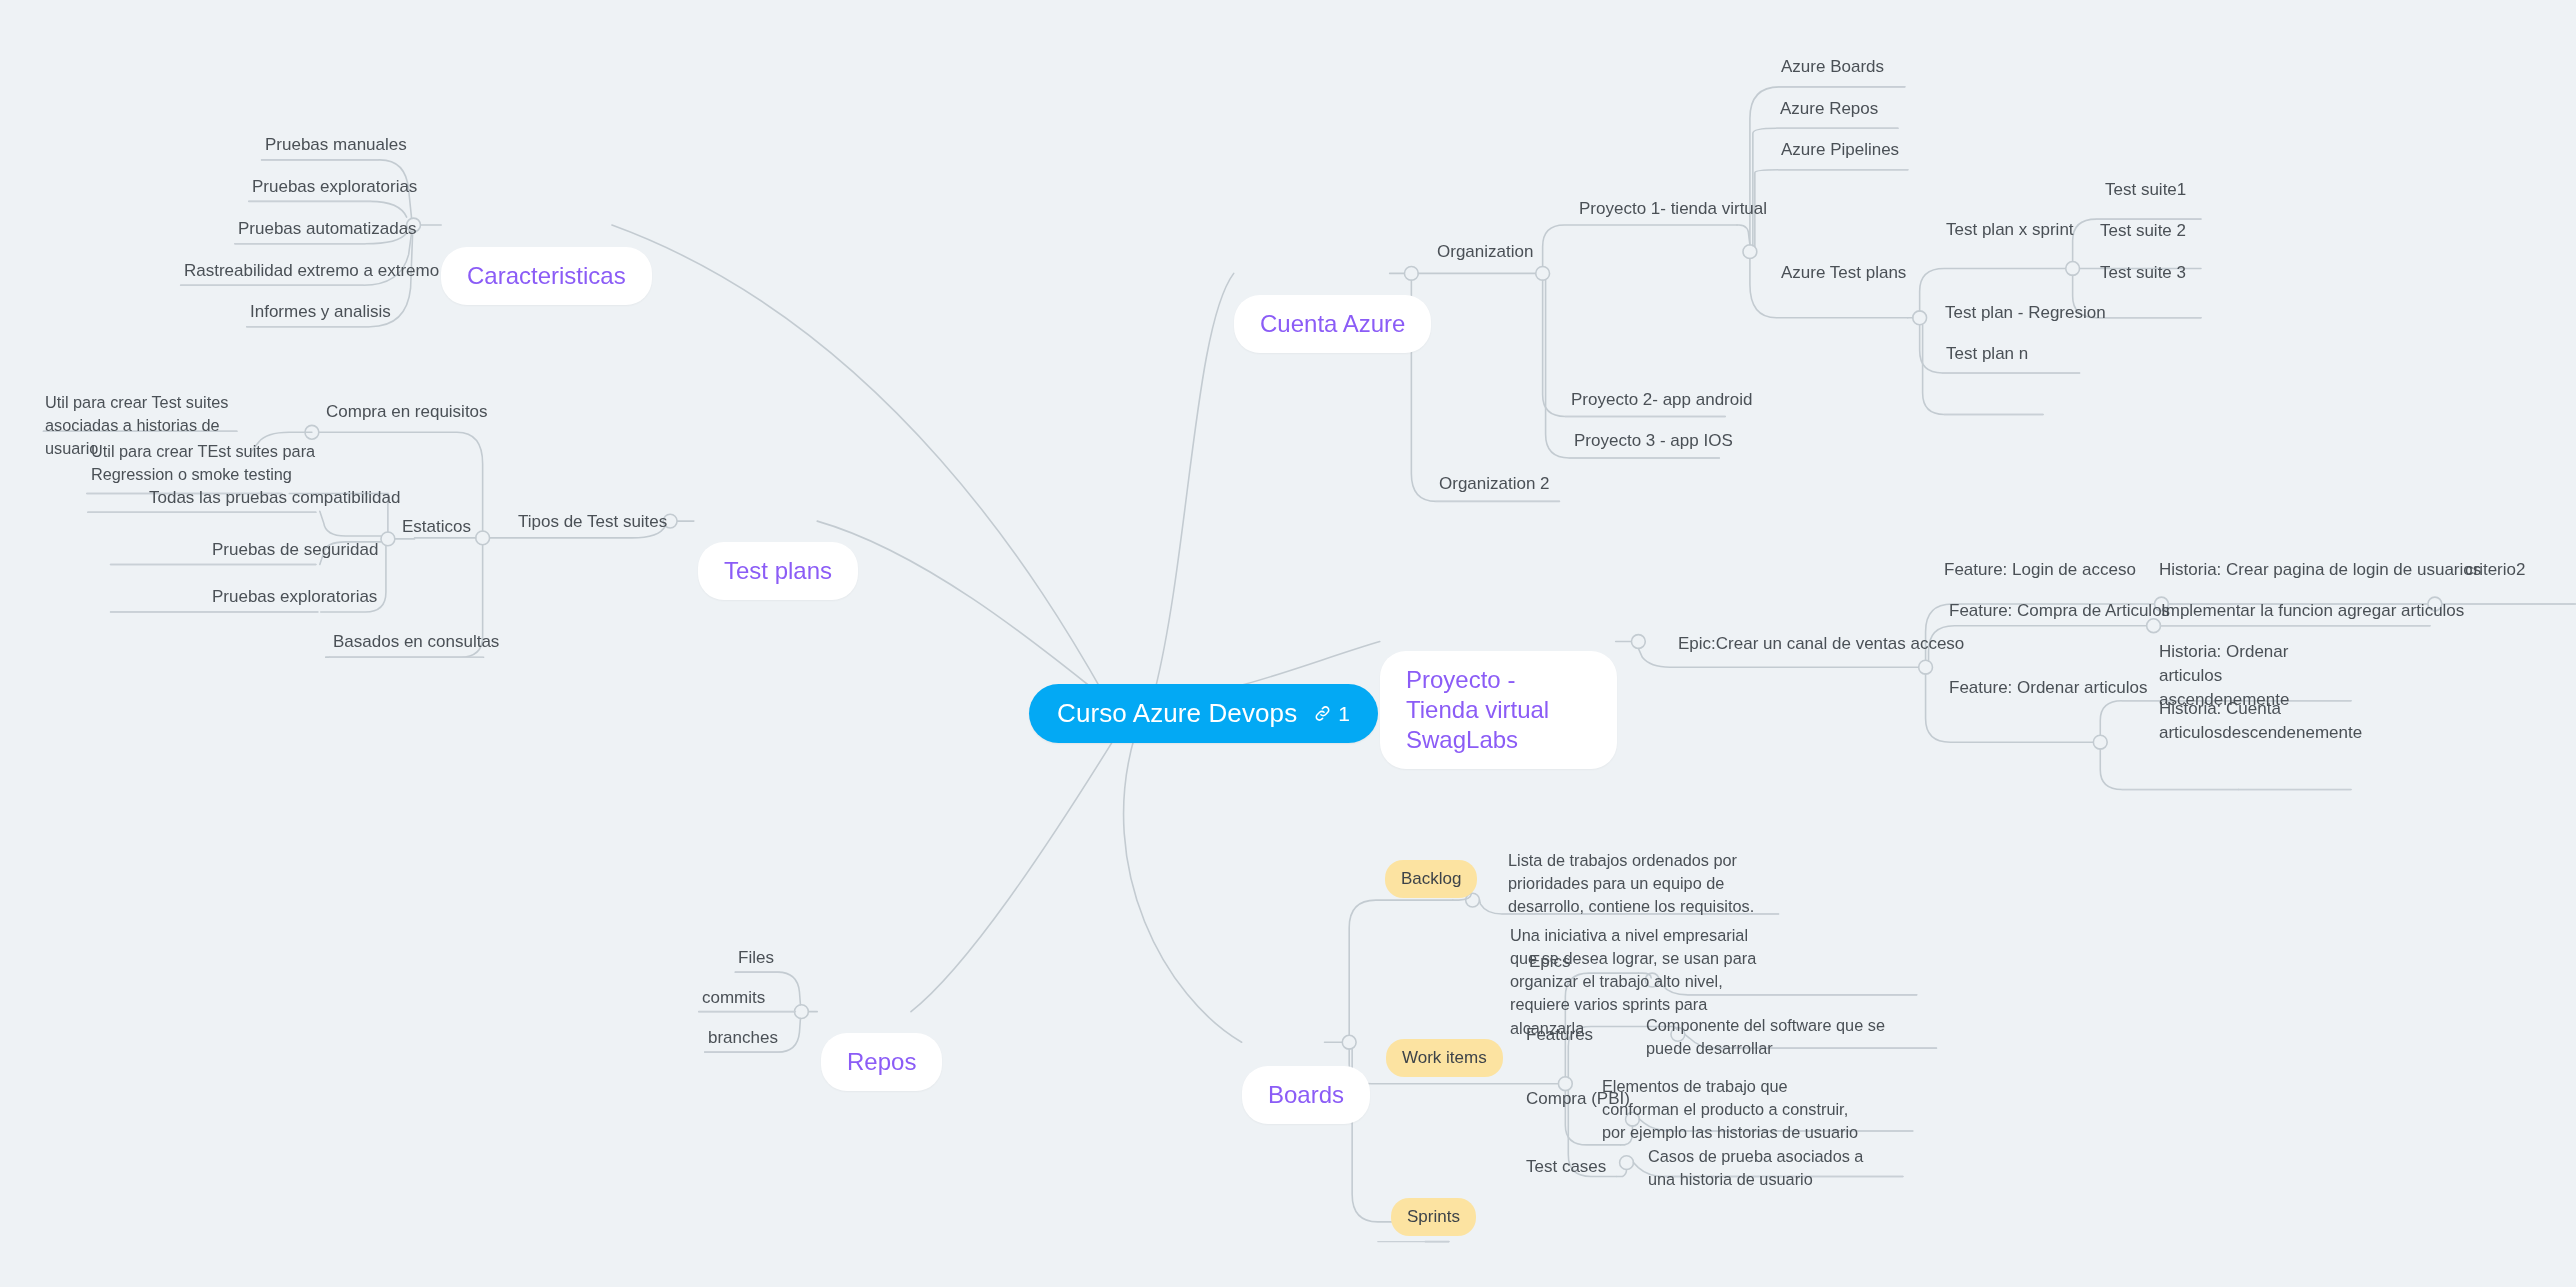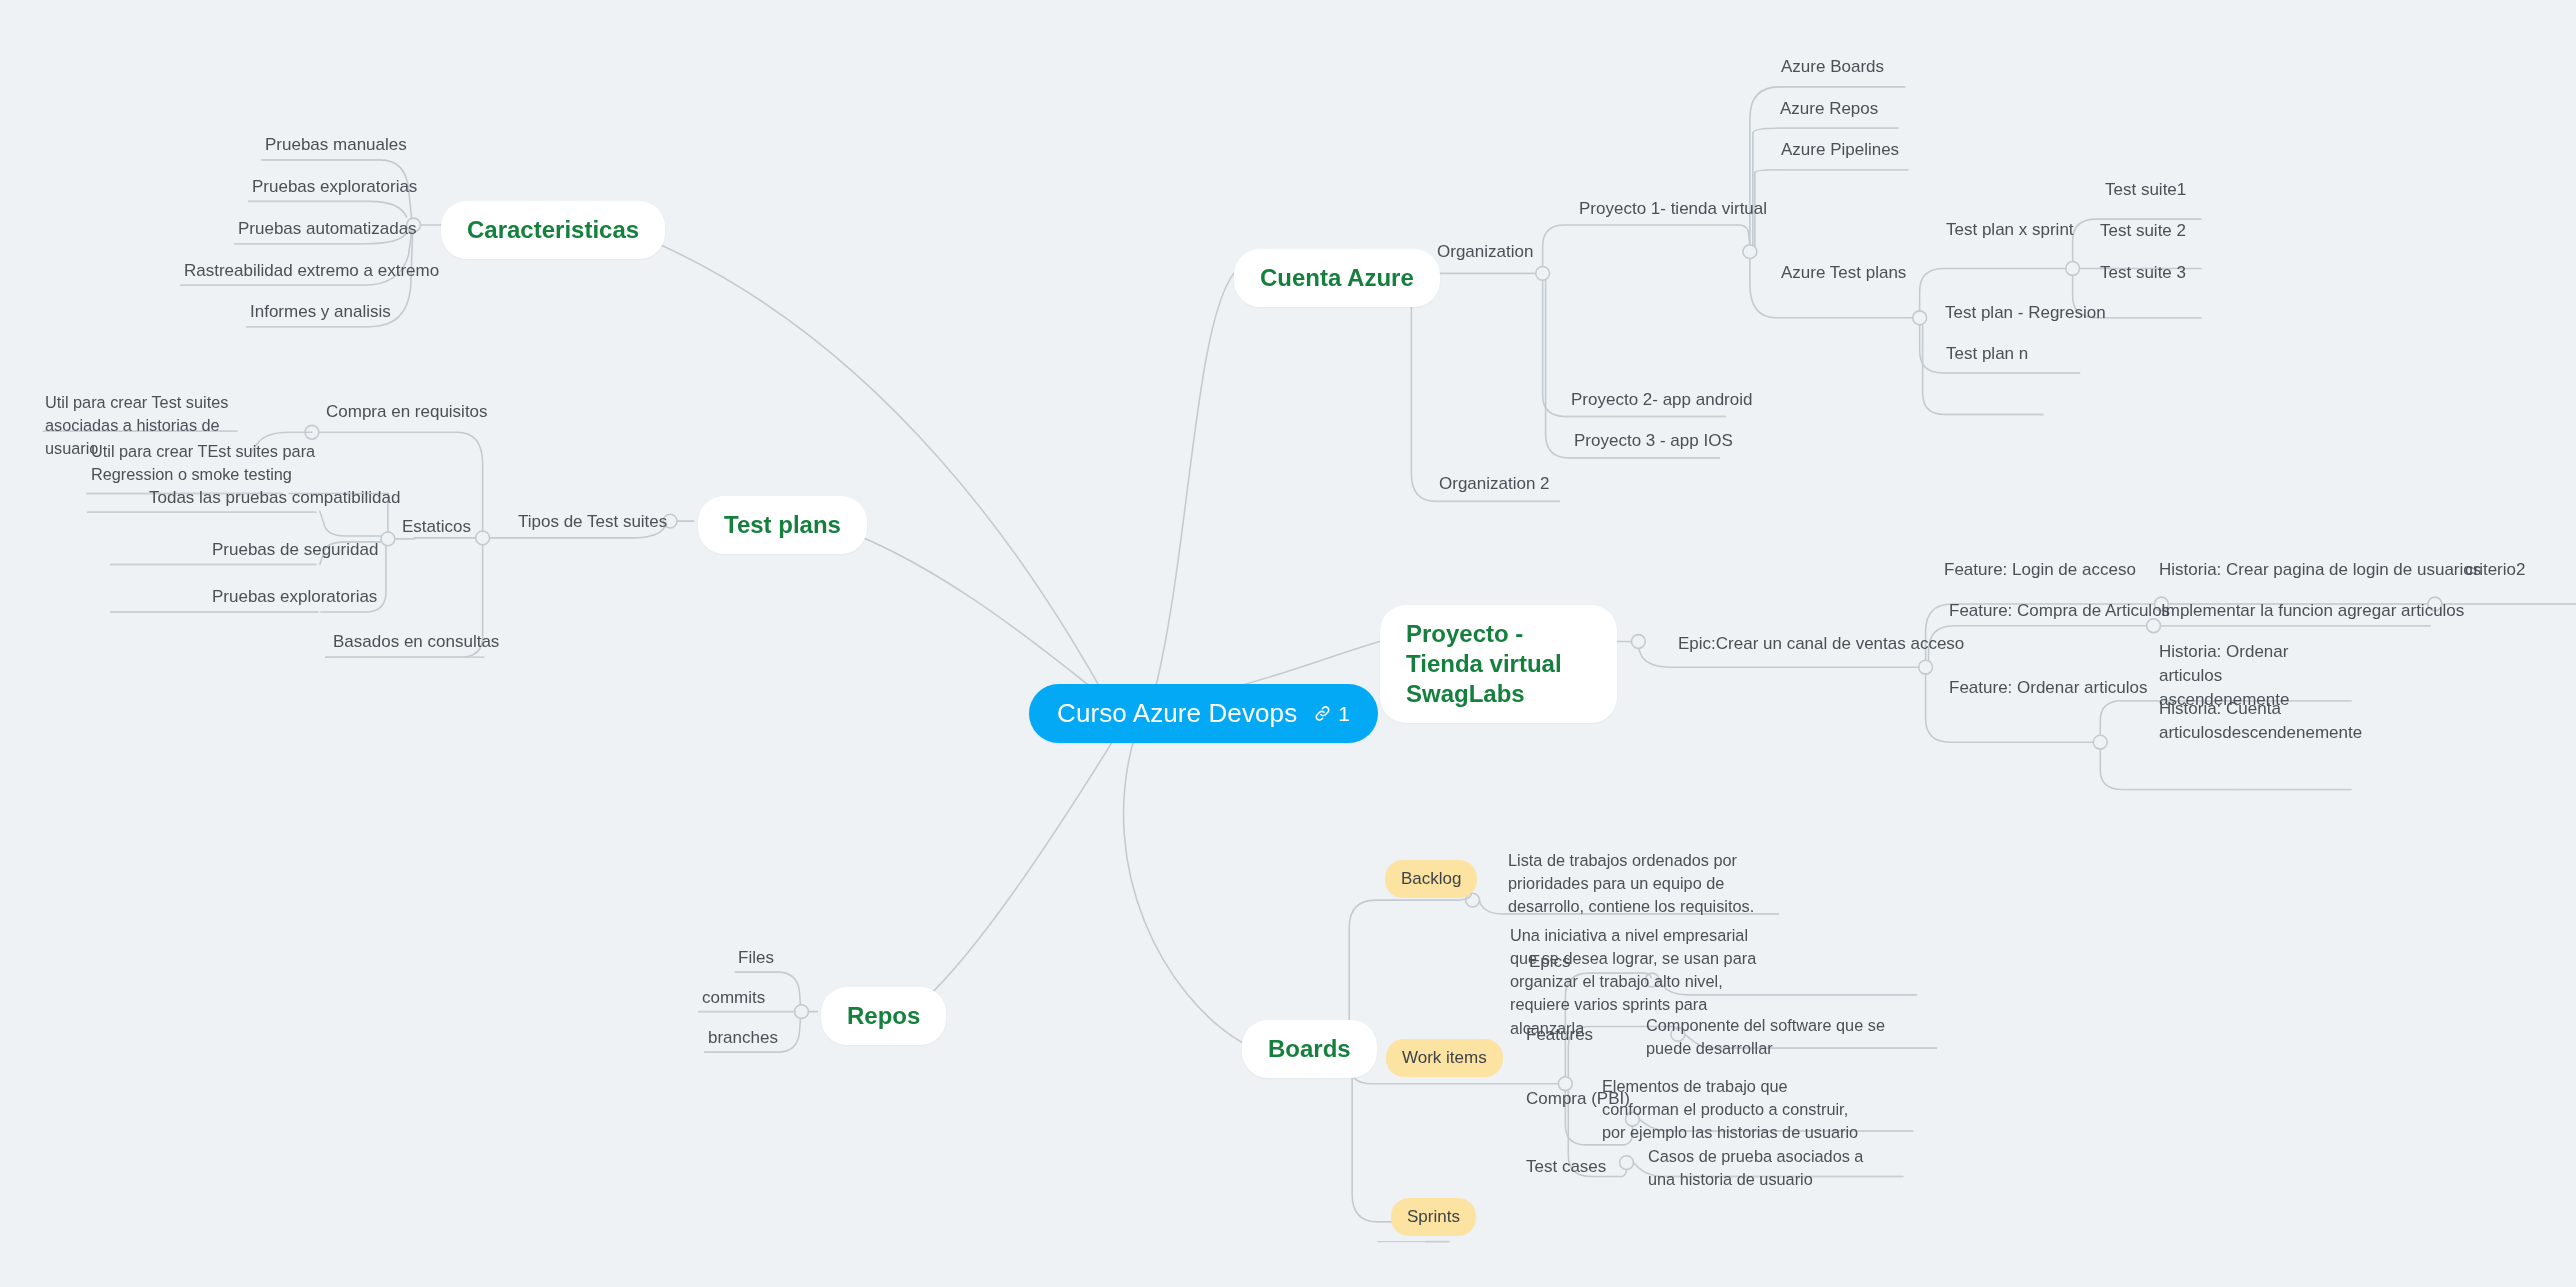--- a/index.html
+++ b/index.html
@@ -43,27 +43,28 @@
   .root .linkwrap {
     display: inline-flex;
     align-items: center;
     gap: 6px;
     font-size: 21px;
   }
   .root svg { display:block; }
   
   .pill {
     background: #ffffff;
-    color: #15803d;
+    color: #8b5cf6;
     border-radius: 26px;
     font-size: 24px;
-    font-weight: bold;
+    font-weight: normal;
     padding: 14px 26px;
     line-height: 1.25;
     box-shadow: 0 1px 2px rgba(0,0,0,.04);
+    margin-top: 46px;
   }
   
   .chip {
     background: #fce3a1;
     color: #3d4349;
     border-radius: 18px;
     font-size: 17px;
     padding: 9px 16px;
     line-height: 1.2;
   }

